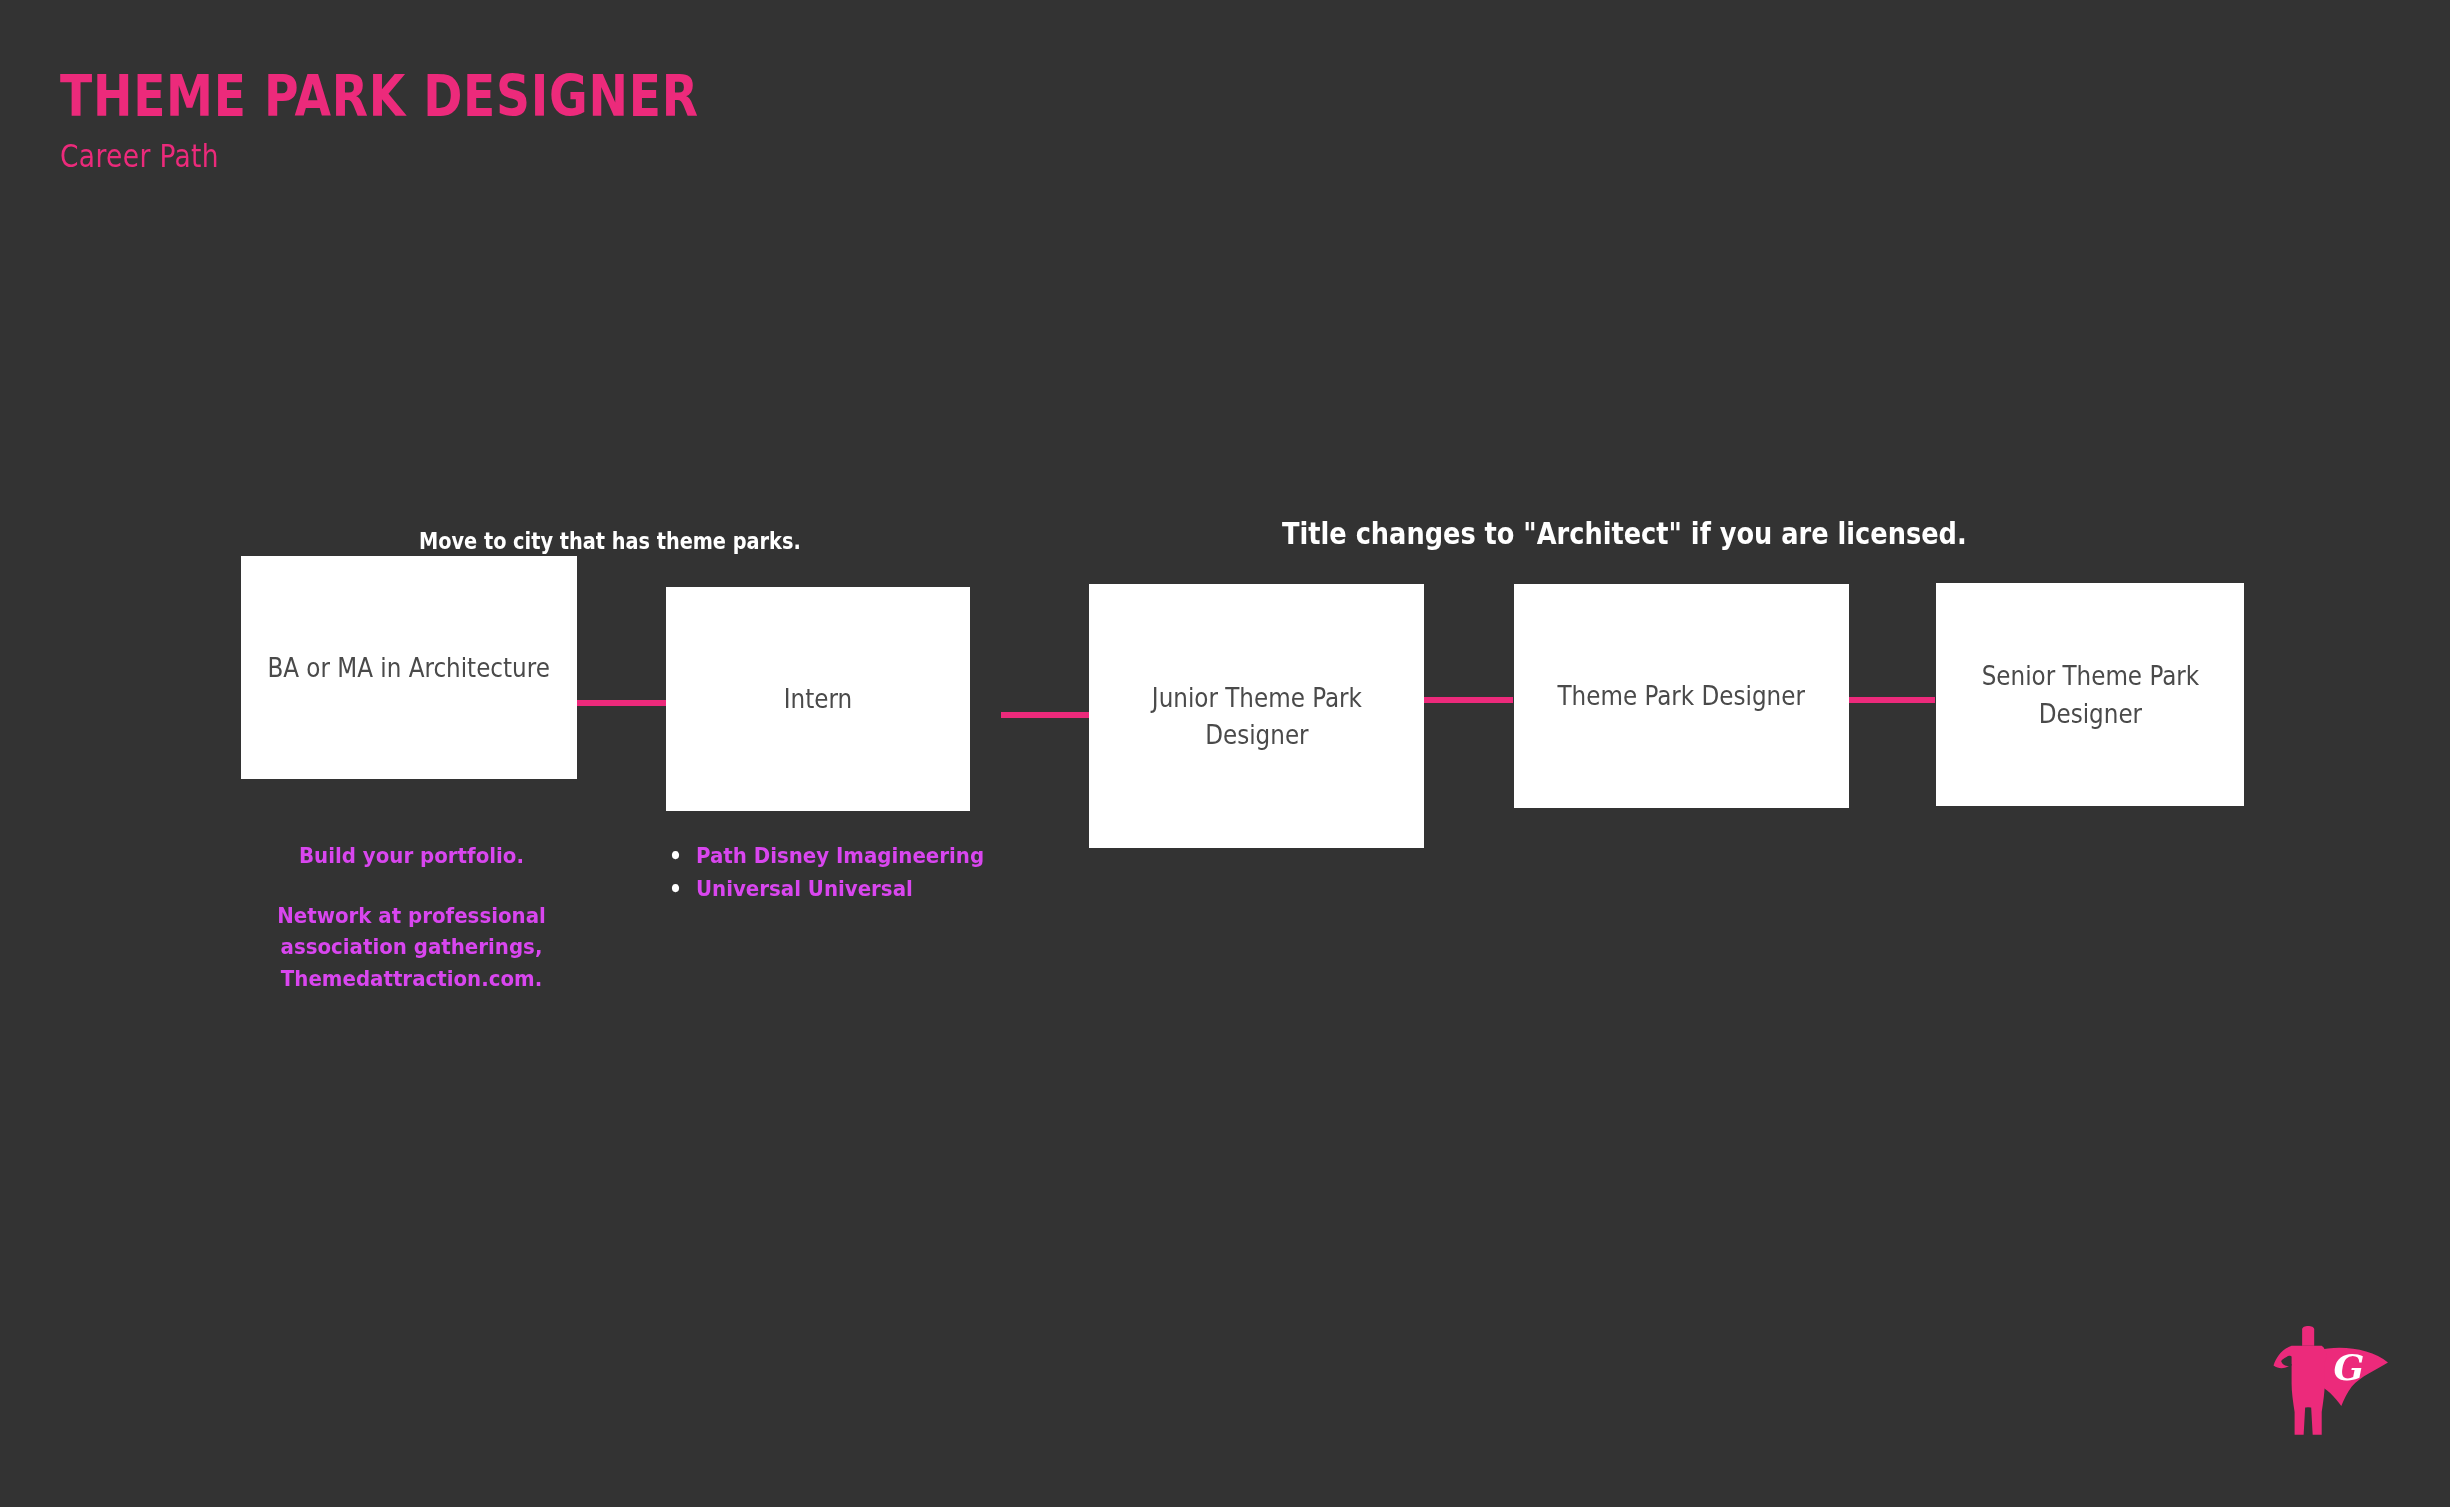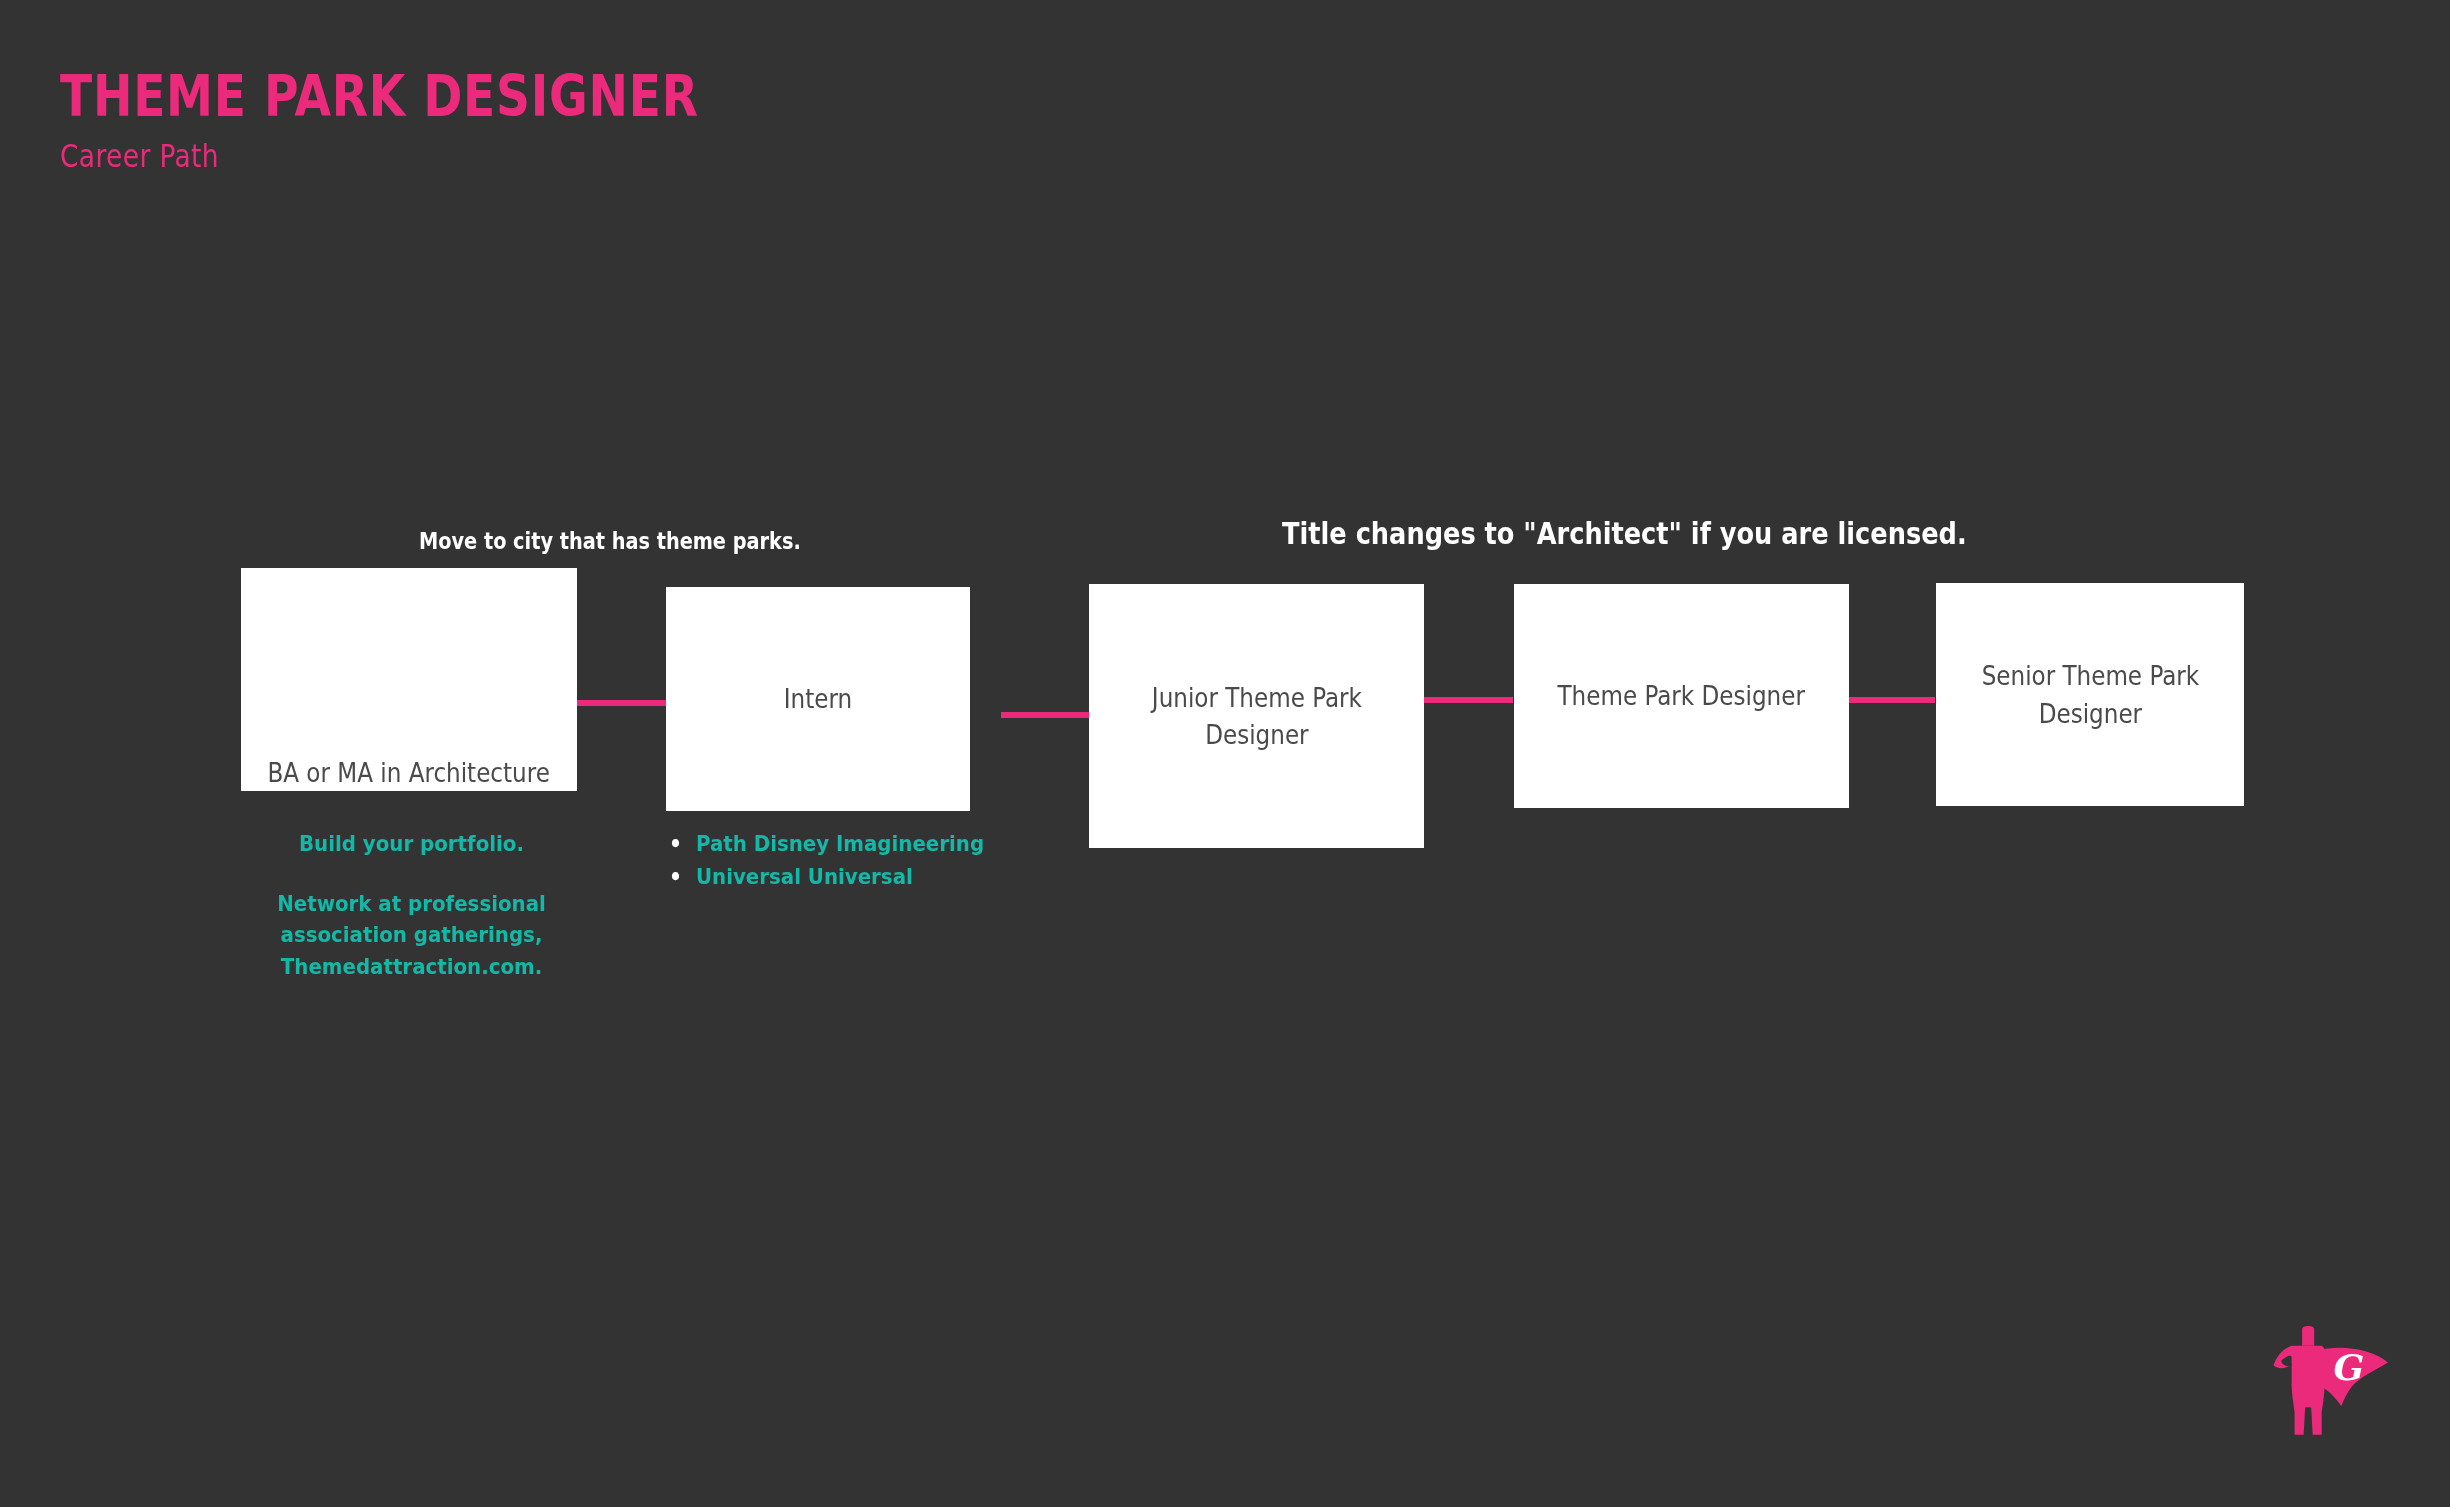--- a/index.html
+++ b/index.html
@@ -93,23 +93,24 @@
     left: 1282px;
     top: 516px;
     font-size: 30px;
   }
 
   
   .note-block {
     position: absolute;
     font-family: "DejaVu Sans Condensed", "Liberation Sans Narrow", "Liberation Sans", sans-serif;
     font-weight: bold;
-    color: #14b8a6;
+    color: #d946ef;
     font-size: 22px;
     line-height: 1.42;
+    margin-top: 12px;
   }
   #note-degree {
     left: 241px;
     top: 828px;
     width: 341px;
     text-align: center;
   }
   #note-degree .note-line-1 { margin: 0; }
   #note-degree .note-line-2 { margin: 29px 0 0 0; }
 
@@ -158,21 +159,21 @@
 
   <div class="caption-above" id="caption-move">Move to city that has theme parks.</div>
 
   <div class="caption-above" id="caption-architect">Title changes to "Architect" if you are licensed.</div>
 
   <div class="connector" style="left:577px; top:700px; width:89px;"></div>
   <div class="connector" style="left:1001px; top:712px; width:89px;"></div>
   <div class="connector" style="left:1423px; top:697px; width:90px;"></div>
   <div class="connector" style="left:1848px; top:697px; width:87px;"></div>
 
-  <div class="flow-box" style="left:241px; top:568px; width:336px; height:223px;align-items:flex-end;">
+  <div class="flow-box" style="left:241px; top:556px; width:336px; height:223px;">
     <div class="flow-box-label">BA or MA in Architecture</div>
   </div>
 
   <div class="flow-box" style="left:666px; top:587px; width:304px; height:224px;">
     <div class="flow-box-label">Intern</div>
   </div>
 
   <div class="flow-box" style="left:1089px; top:584px; width:335px; height:264px;">
     <div class="flow-box-label">Junior Theme Park Designer</div>
   </div>

